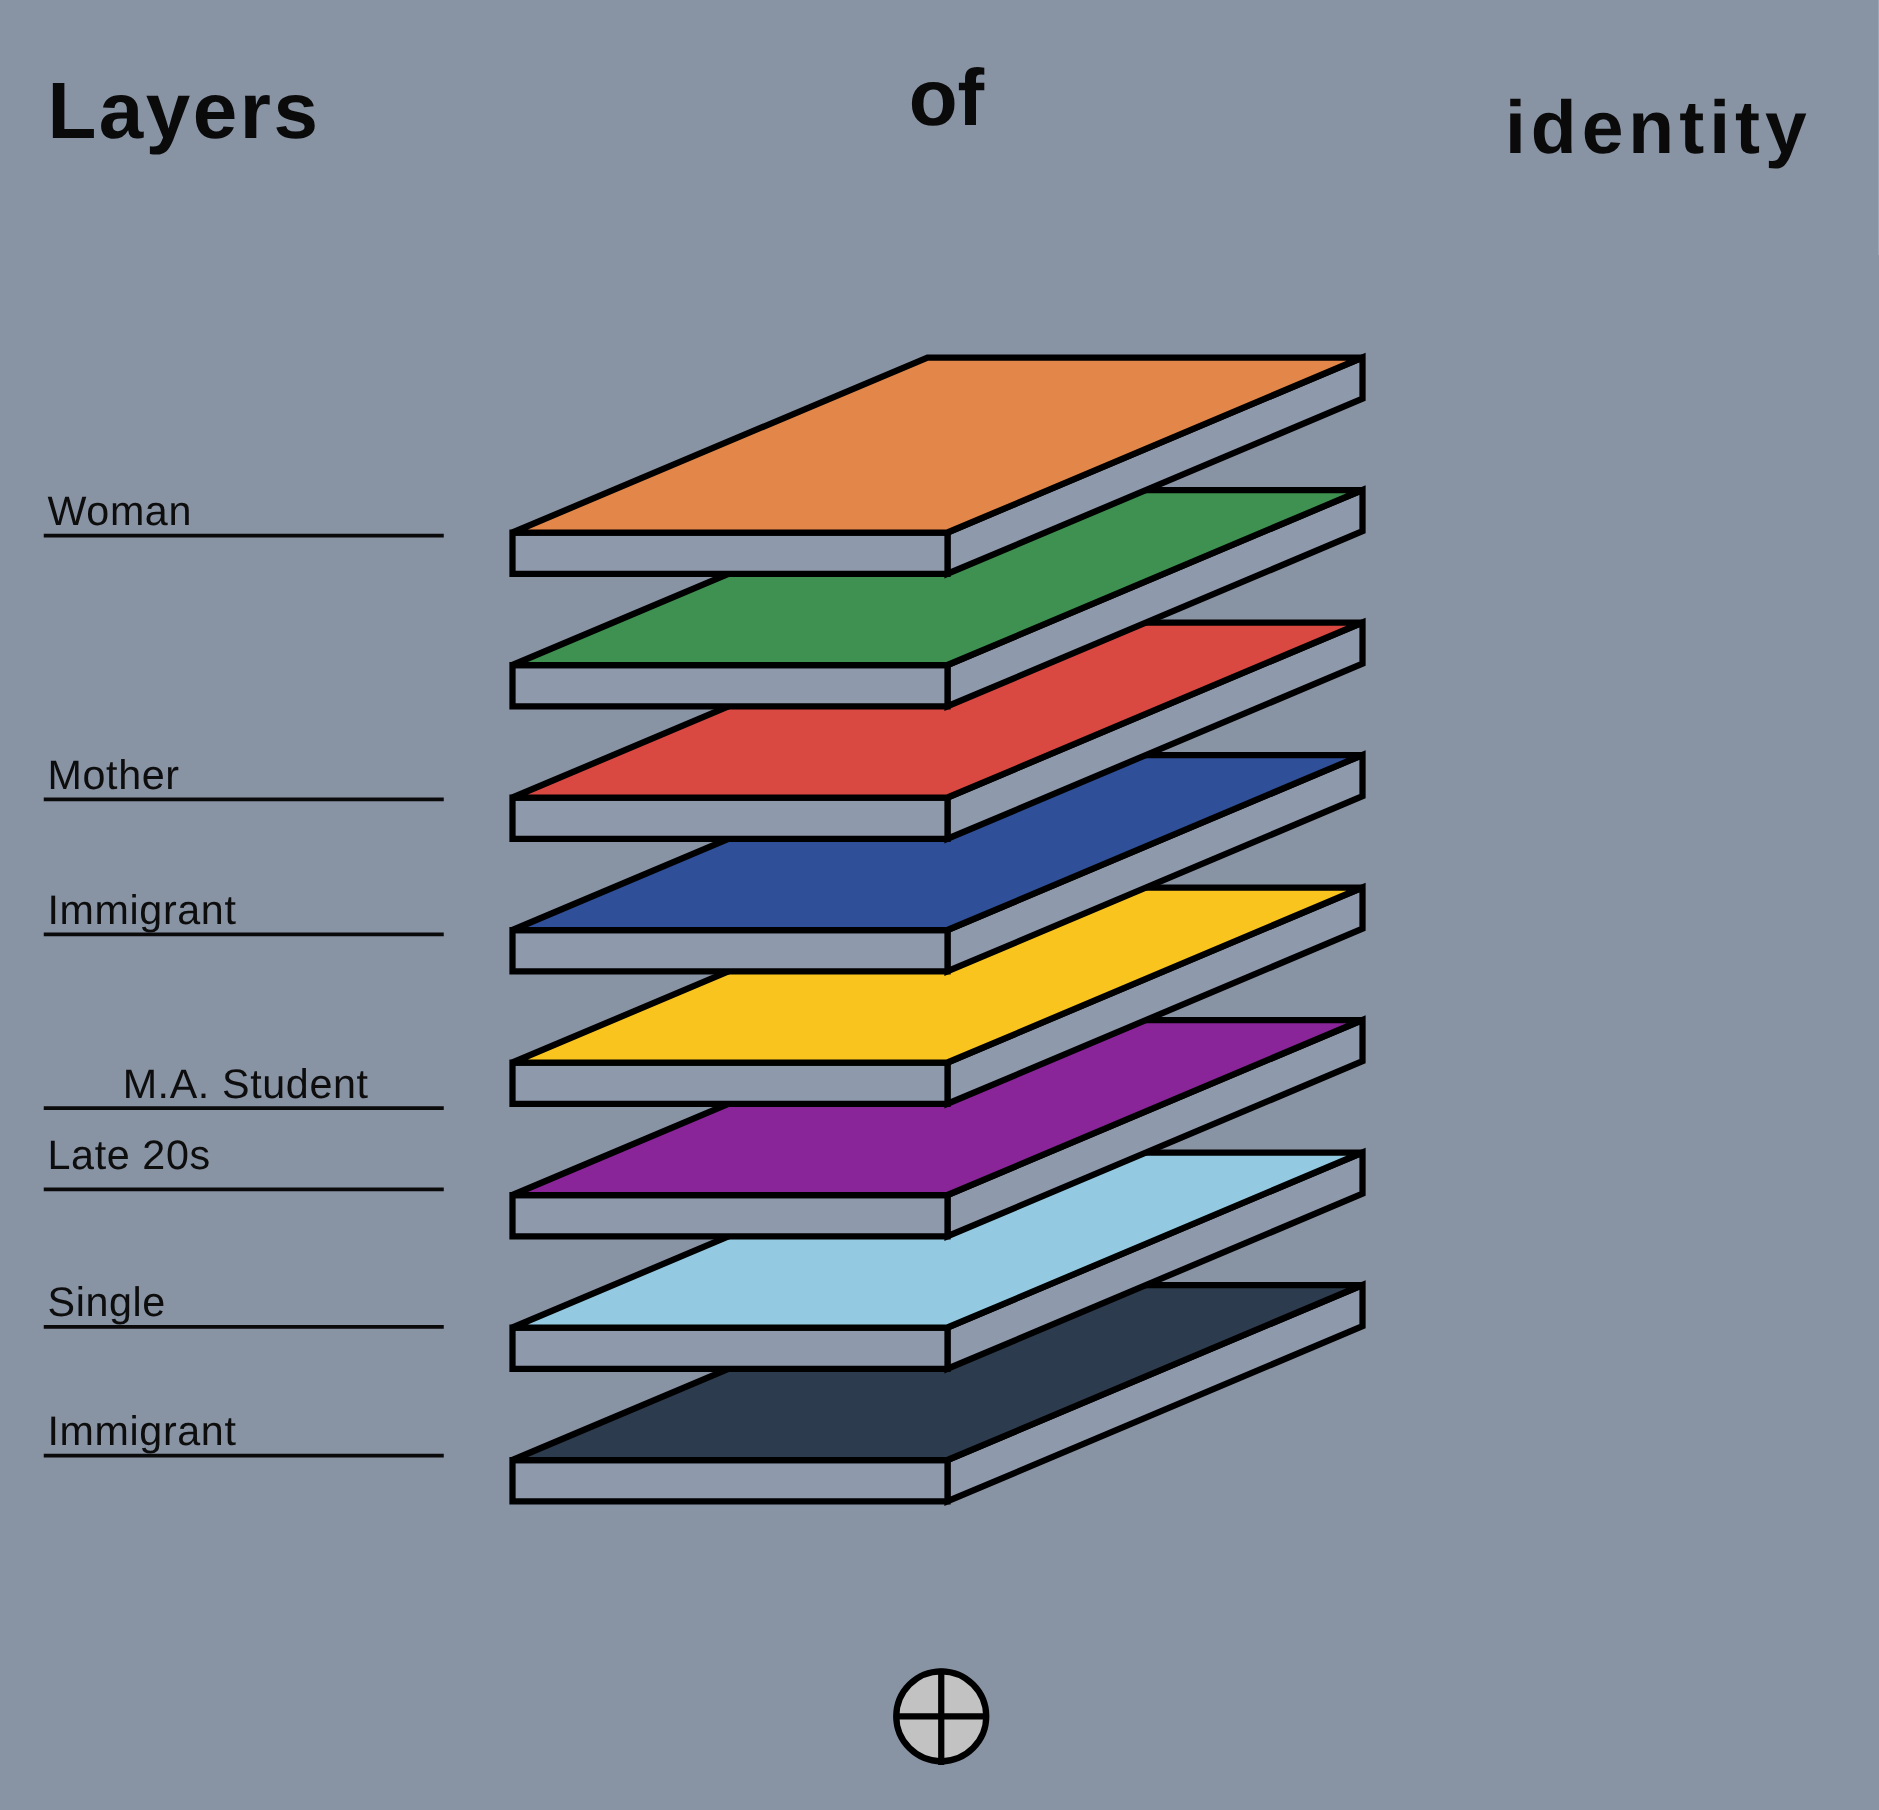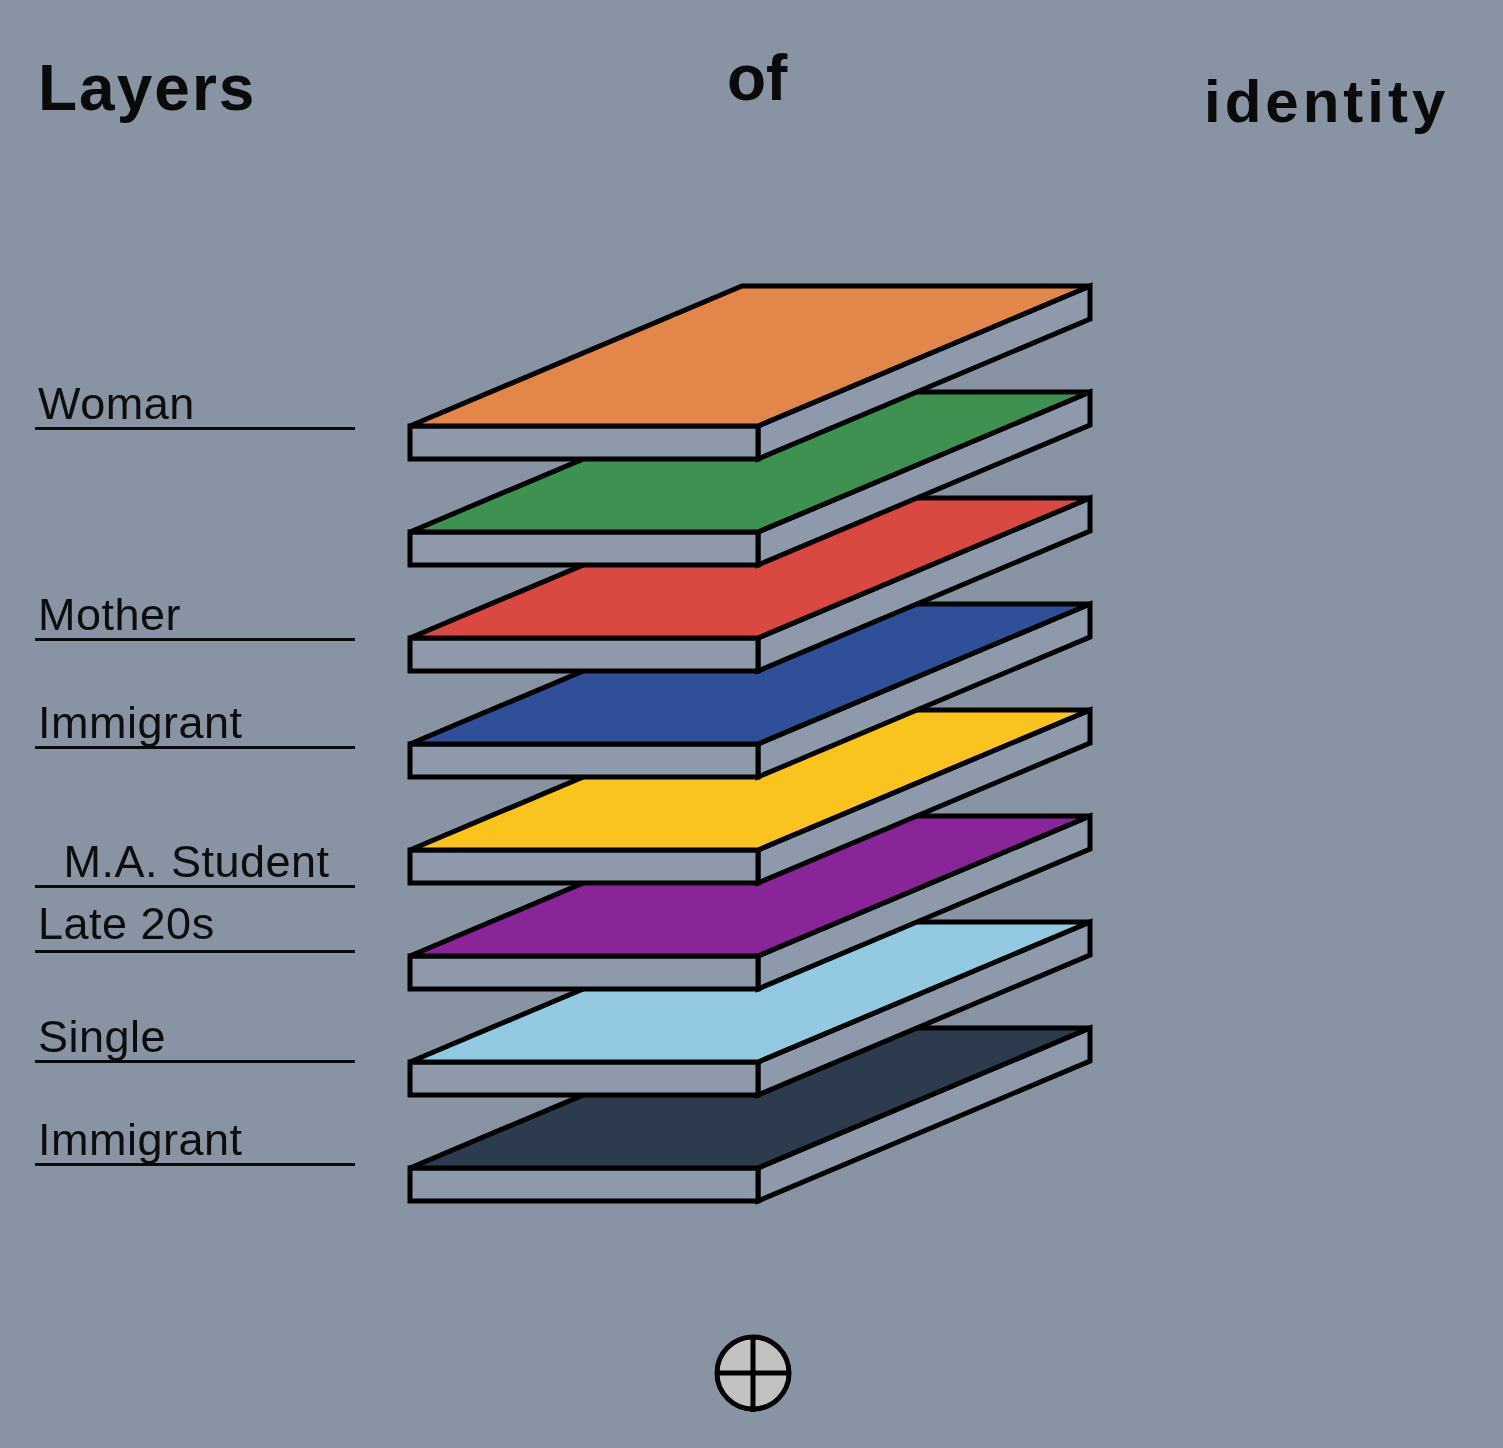--- a/index.html
+++ b/index.html
@@ -23,21 +23,21 @@
   .t-identity { left: 1204px; top: 72px; font-size: 60px; letter-spacing: 4px; }
 
   .label-item {
     position: absolute;
     left: 35px;
     width: 320px;
     height: 52px;
     border-bottom: 3px solid #0a0a0a;
     display: flex;
     align-items: flex-end;
-    font-size: 45px;
+    font-size: 33px;
     line-height: 1.05;
     color: #0d0d0d;
     letter-spacing: 0.5px;
     white-space: nowrap;
   }
   .label-item span { padding-left: 3px; }
 
   .li-0 { top: 375px; }
   .li-1 { top: 480px; }
   .li-2 { top: 586px; }

